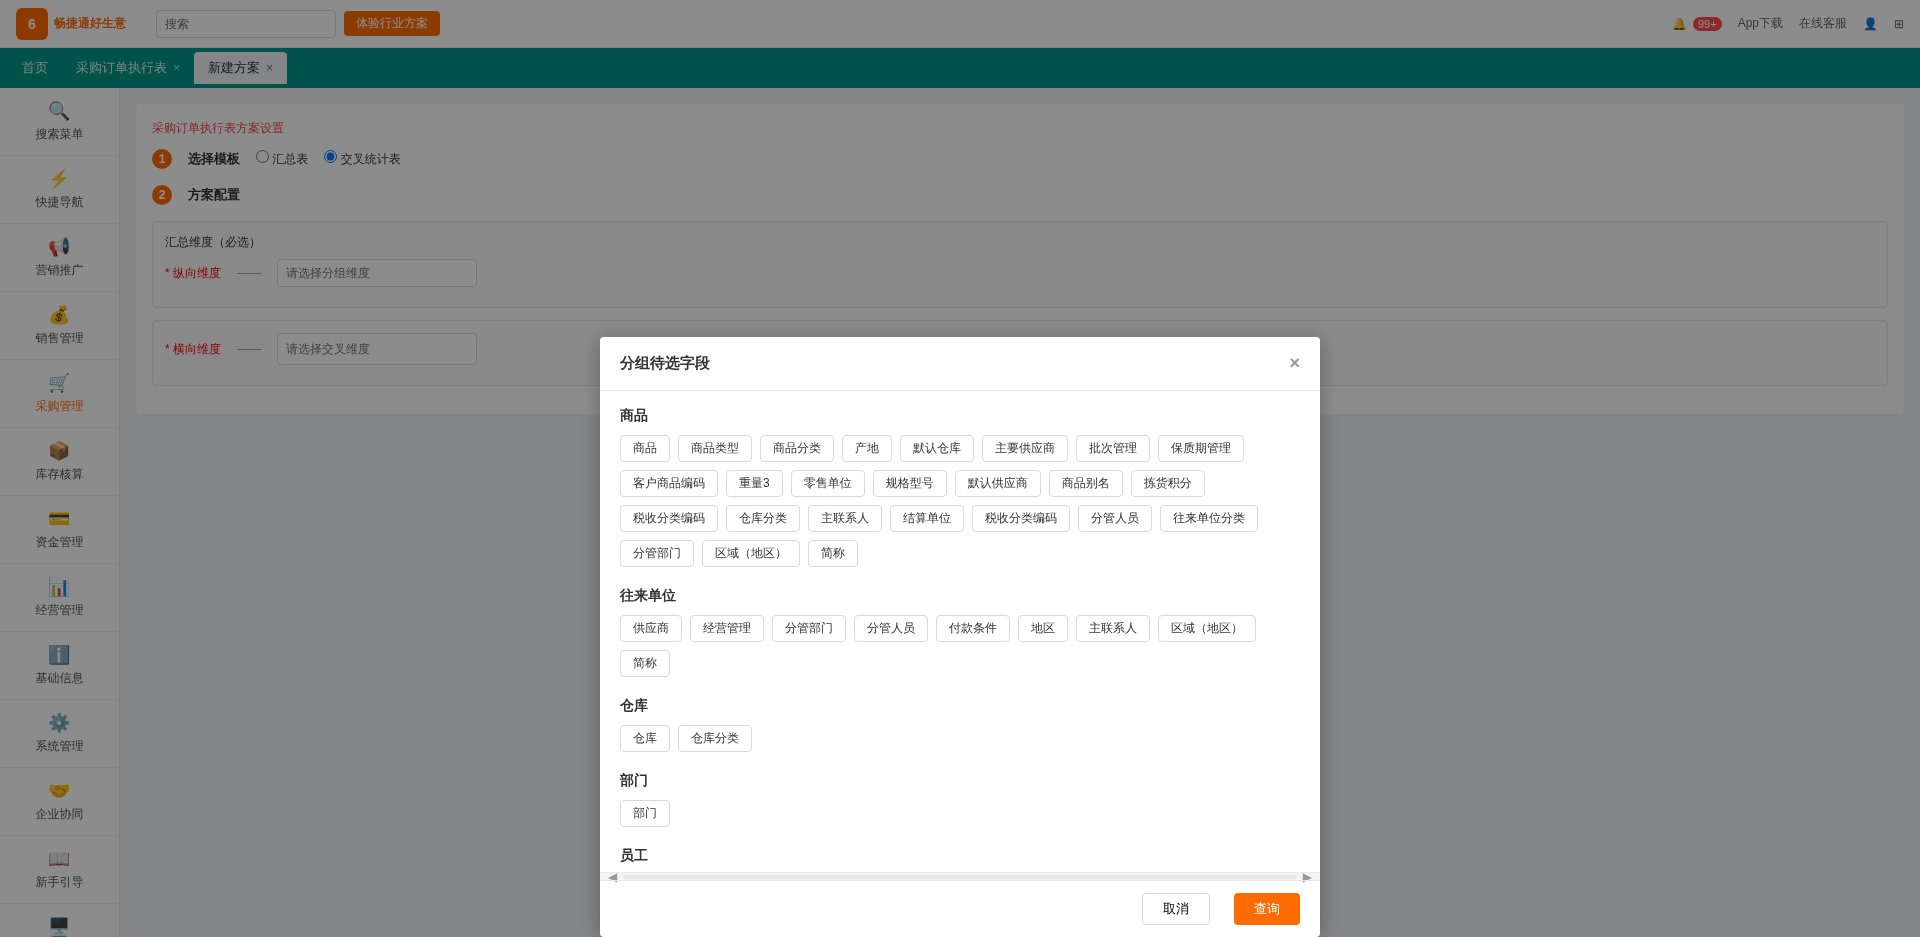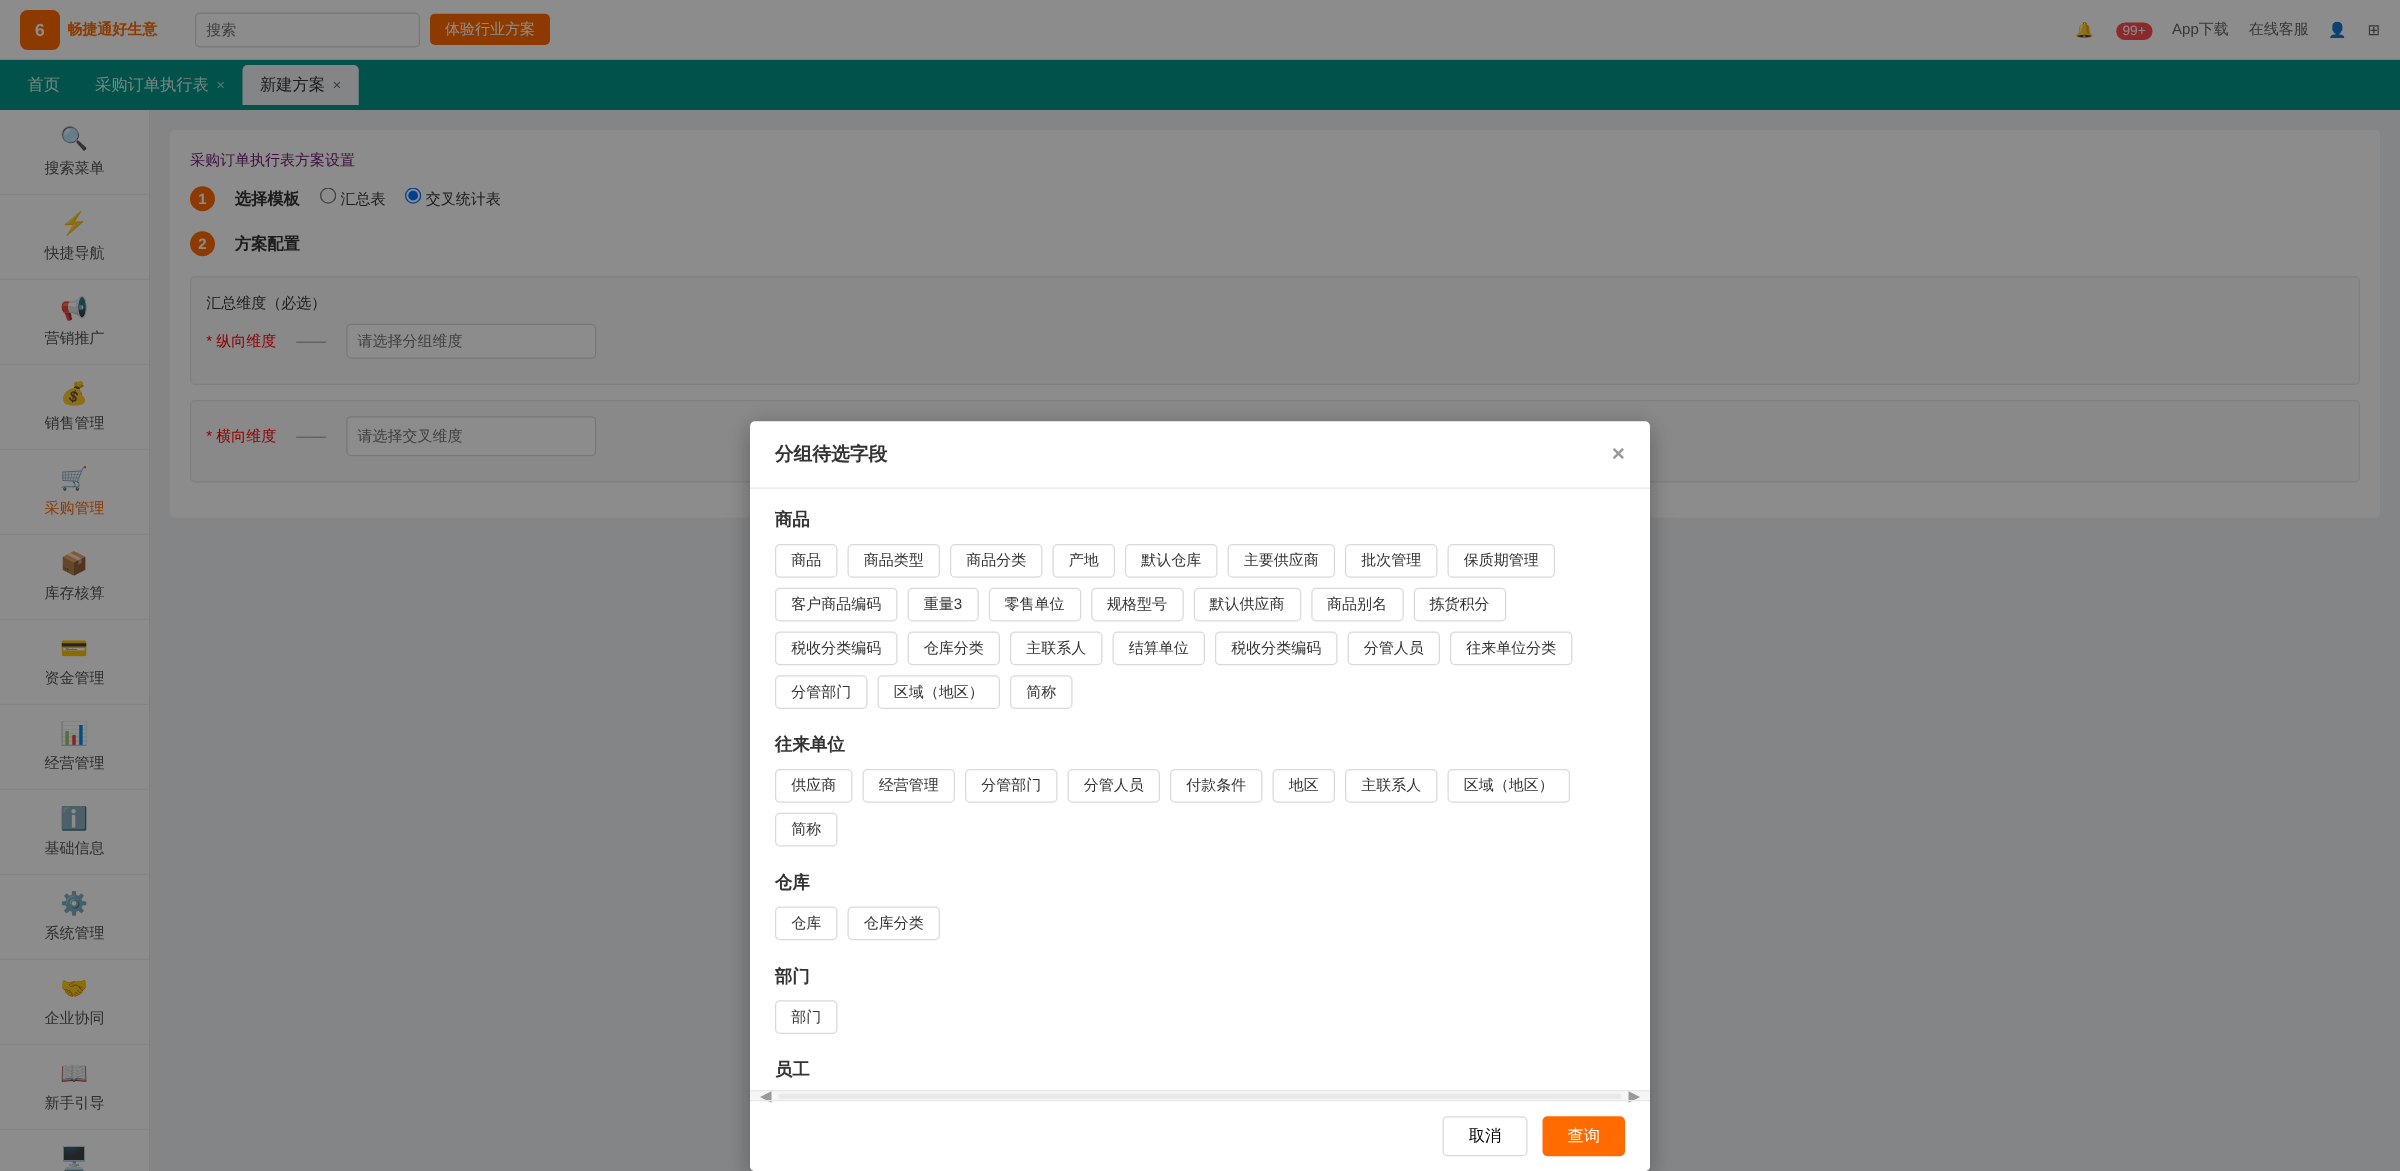--- a/index.html
+++ b/index.html
@@ -62,21 +62,21 @@
       gap: 16px;
       font-size: 12px;
       color: #666;
     }
     .header-badge {
       background: #ff4d4f;
       color: white;
       border-radius: 10px;
       padding: 1px 5px;
       font-size: 11px;
-      margin-left: 14px;
+      margin-left: 2px;
     }
 
     
     .tab-nav {
       height: 40px;
       background: #009688;
       display: flex;
       align-items: center;
       padding: 0 8px;
       position: fixed;
@@ -177,21 +177,21 @@
     .modal-body {
       flex: 1;
       overflow-y: auto;
       padding: 16px 20px;
     }
     .modal-footer {
       padding: 12px 20px;
       border-top: 1px solid #e8e8e8;
       display: flex;
       justify-content: flex-end;
-      gap: 12px;
+      gap: 24px;
       flex-shrink: 0;
     }
 
     
     .field-group {
       margin-bottom: 20px;
     }
     .field-group-title {
       font-size: 14px;
       font-weight: bold;
@@ -250,21 +250,21 @@
       font-size: 13px;
     }
 
     
     .page-content {
       background: #fff;
       border-radius: 4px;
       padding: 16px;
       margin-bottom: 16px;
     }
-    .breadcrumb { font-size: 12px; color: #701a75; margin-bottom: 12px; }
+    .breadcrumb { font-size: 12px; color: #ef4444; margin-bottom: 12px; }
     .step-bar { display: flex; align-items: center; gap: 16px; margin-bottom: 16px; }
     .step-num {
       width: 20px; height: 20px;
       background: #ff6b00;
       color: white;
       border-radius: 50%;
       display: flex; align-items: center; justify-content: center;
       font-size: 12px;
       font-weight: bold;
     }

